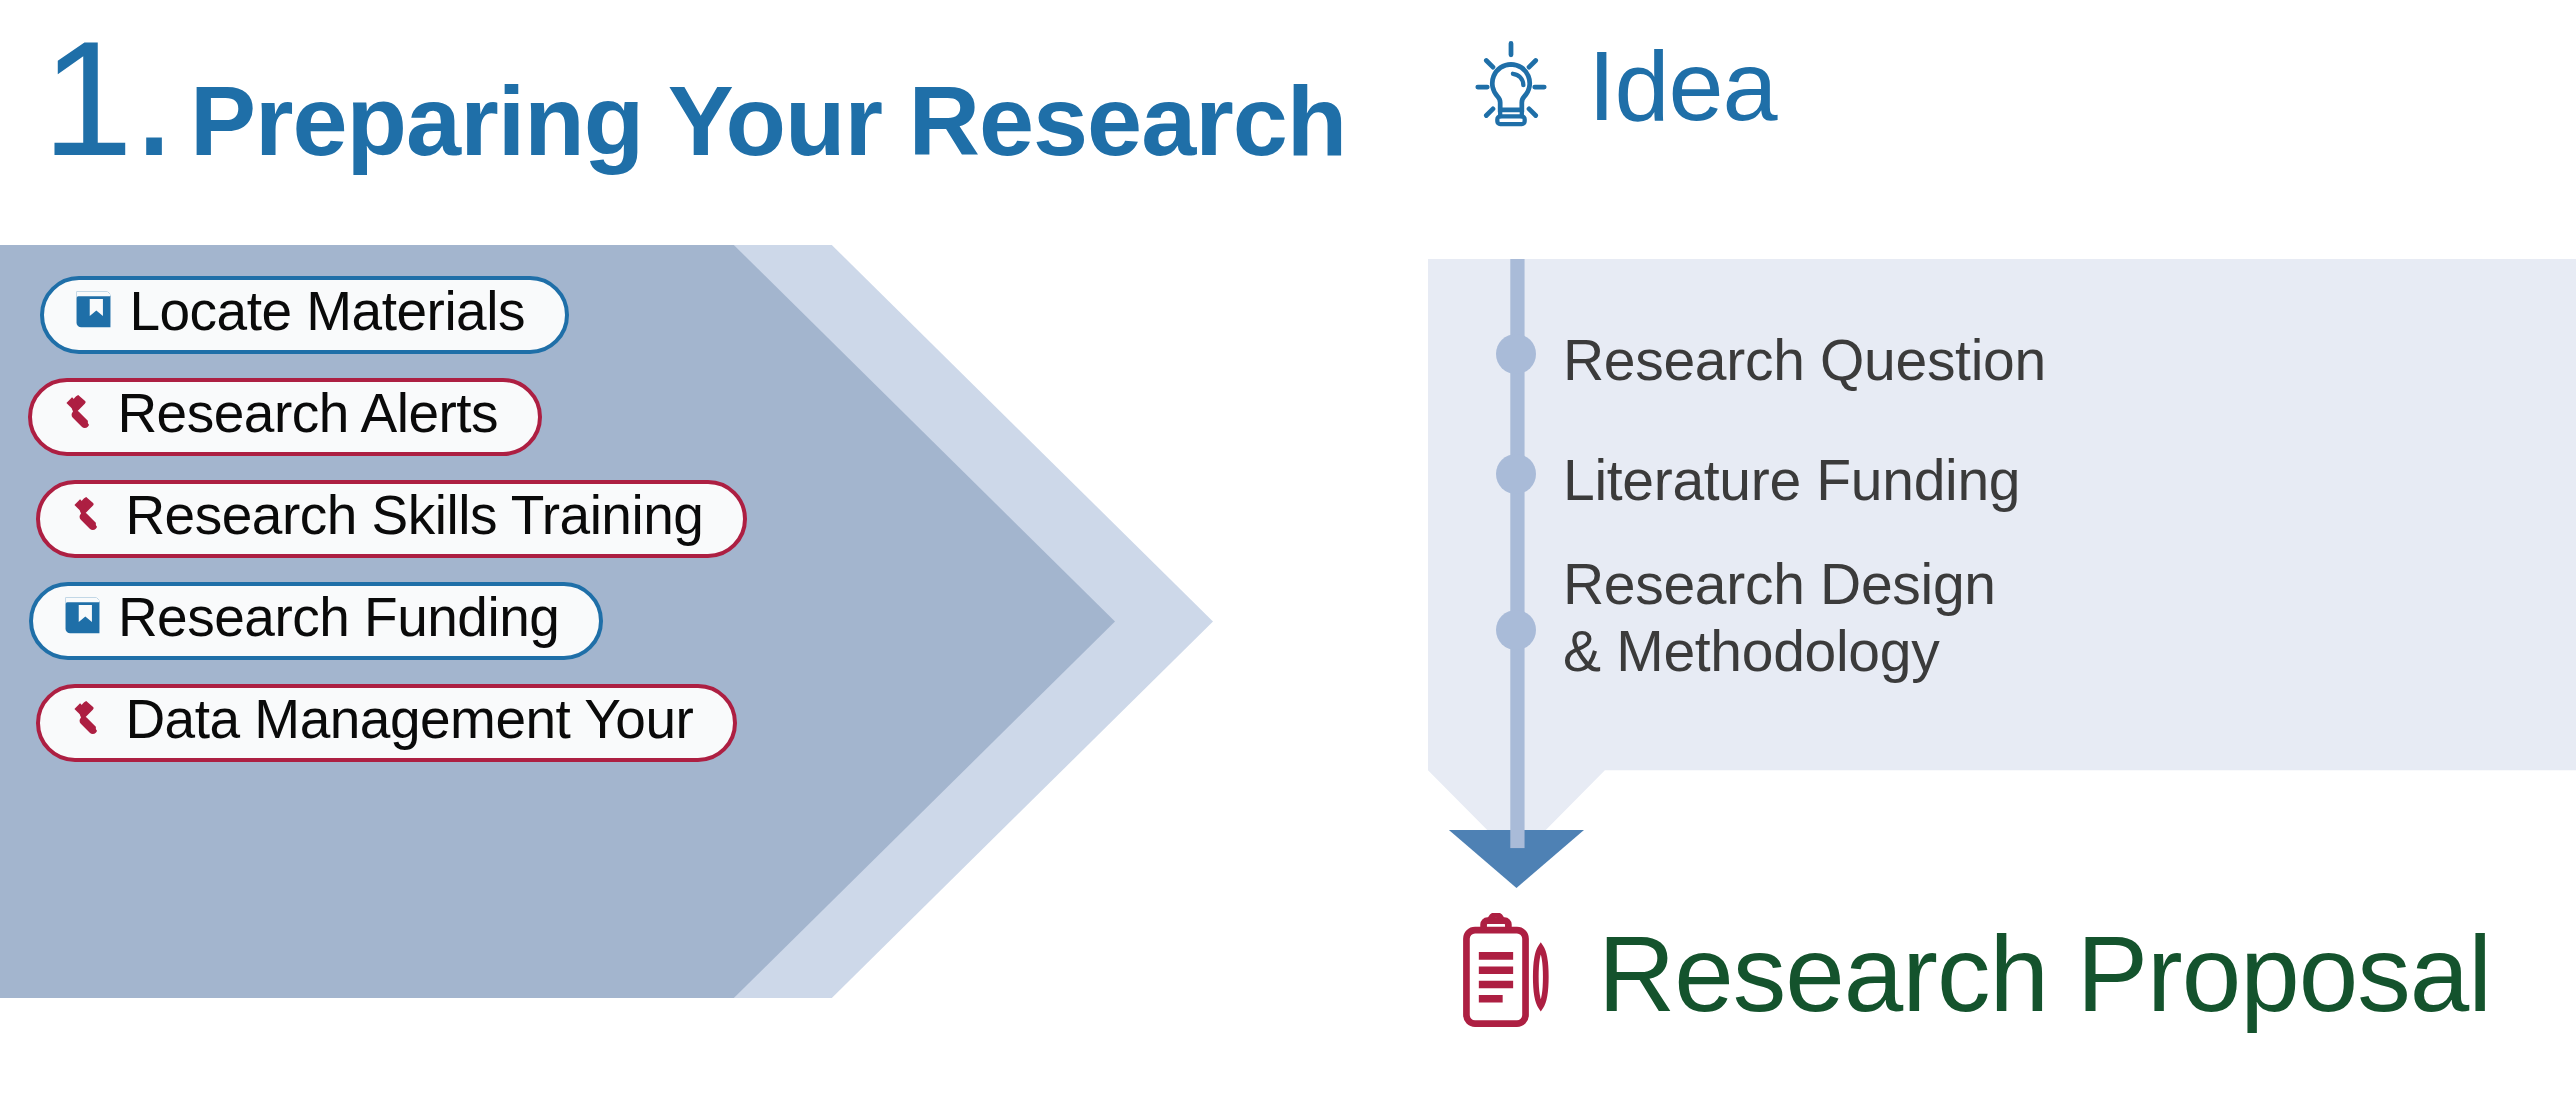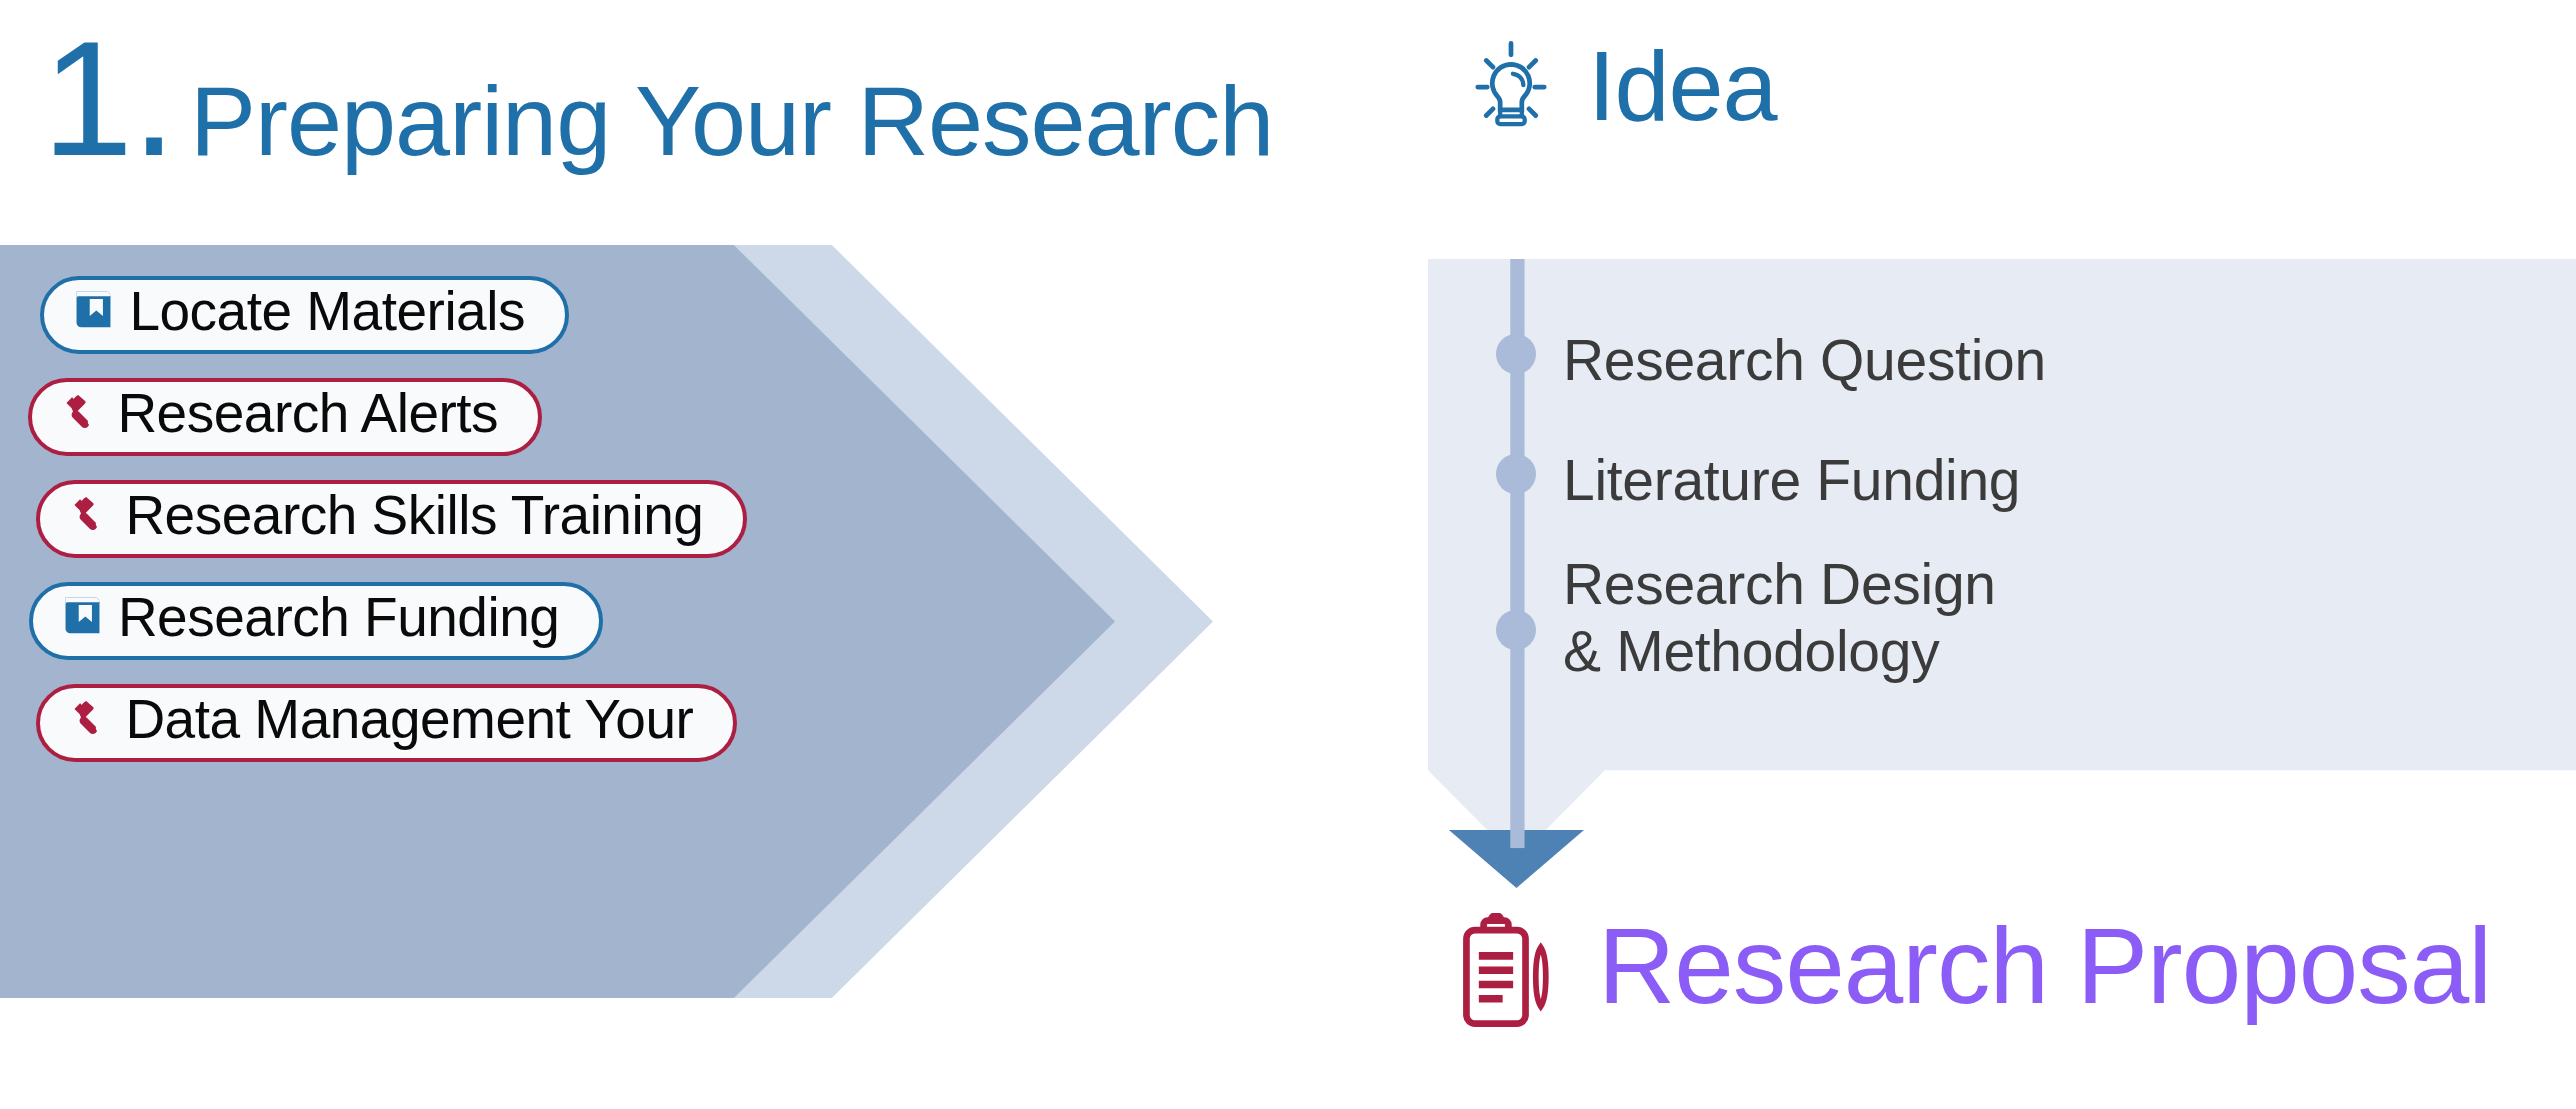--- a/index.html
+++ b/index.html
@@ -30,21 +30,21 @@
   }
   #left-title .num {
     font-size: 164px;
     line-height: 1;
     font-weight: 400;
     letter-spacing: -1.9px;
   }
   #left-title .heading {
     font-size: 99px;
     line-height: 1;
-    font-weight: 400;
+    font-weight: 700;
     margin-left: 15px;
     letter-spacing: -1px;
   }
 
   
   #chevron-light, #chevron-dark {
     position: absolute;
     top: 245px;
     left: 0;
     height: 753px;
@@ -154,21 +154,22 @@
     color: #3B3B3B;
     font-weight: 300;
     letter-spacing: -0.3px;
   }
 
   #proposal {
     position: absolute;
     left: 1455px;
     top: 913px;
     display: flex;
-    color: #8b5cf6;
+    align-items: center;
+    color: #14532d;
     white-space: nowrap;
   }
   #proposal .clip-icon {
     width: 122px;
     height: 122px;
     margin-right: 21px;
   }
   #proposal .proposal-label {
     font-size: 107px;
     line-height: 1;

